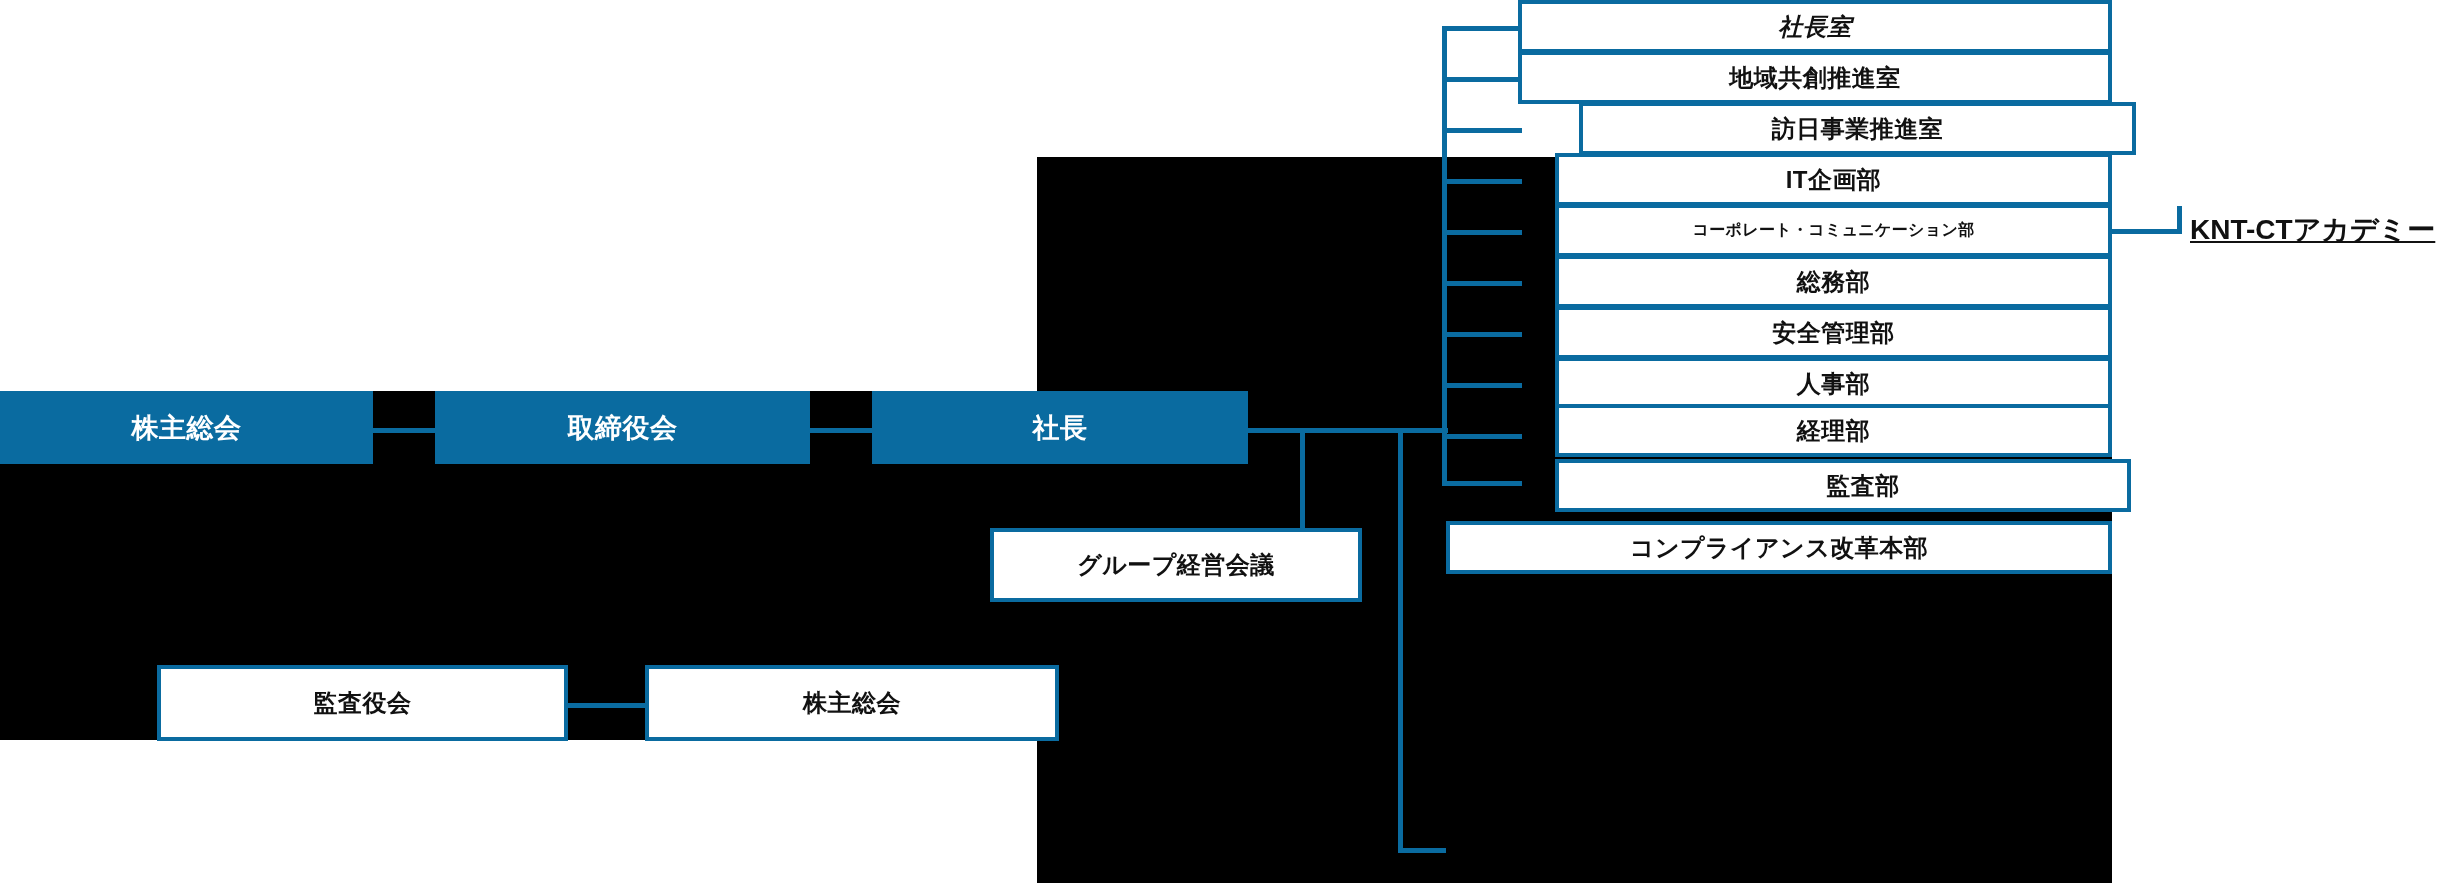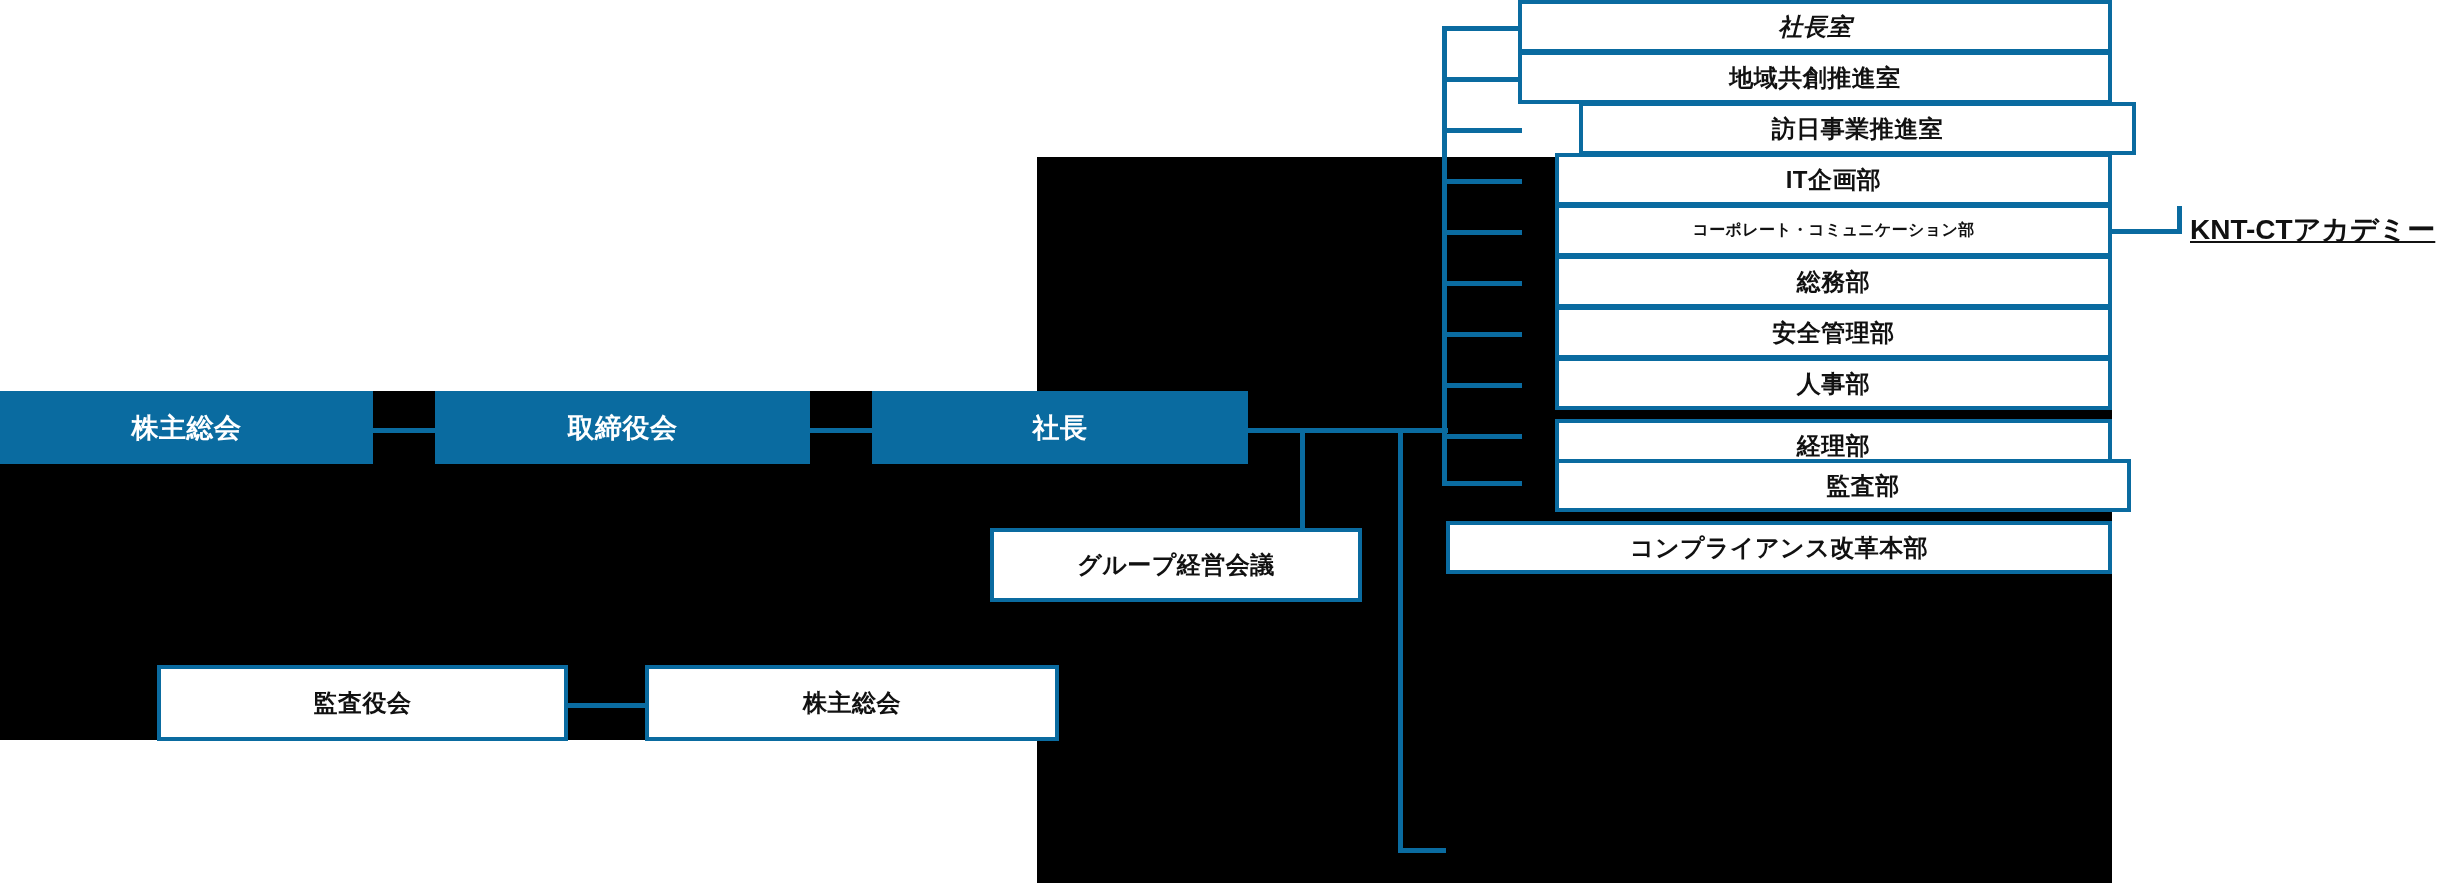--- a/index.html
+++ b/index.html
@@ -127,21 +127,21 @@
   </div>
   <div class="box box-outline" style="left:1555px;top:255px;width:557px;height:53px;">
     <span>総務部</span>
   </div>
   <div class="box box-outline" style="left:1555px;top:306px;width:557px;height:53px;">
     <span>安全管理部</span>
   </div>
   <div class="box box-outline" style="left:1555px;top:357px;width:557px;height:53px;">
     <span>人事部</span>
   </div>
-  <div class="box box-outline" style="left:1555px;top:419px;width:557px;height:53px;">
+  <div class="box box-outline" style="left:1555px;top:404px;width:557px;height:53px;">
     <span>経理部</span>
   </div>
   <div class="box box-outline" style="left:1555px;top:459px;width:576px;height:53px;padding-left:40px;">
     <span>監査部</span>
   </div>
 
   <div class="box box-outline" style="left:1446px;top:521px;width:666px;height:53px;">
     <span>コンプライアンス改革本部</span>
   </div>
 

